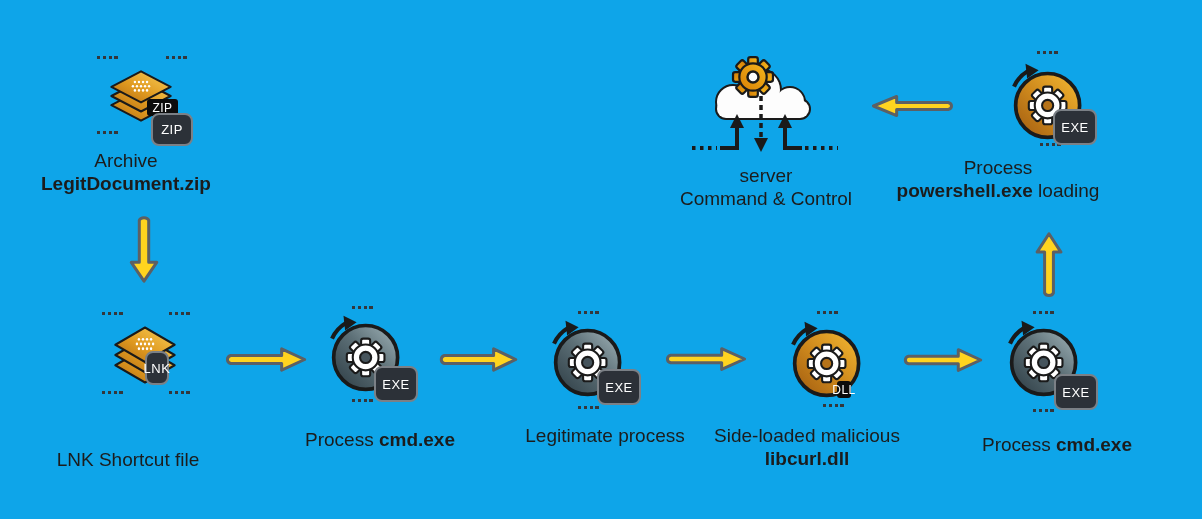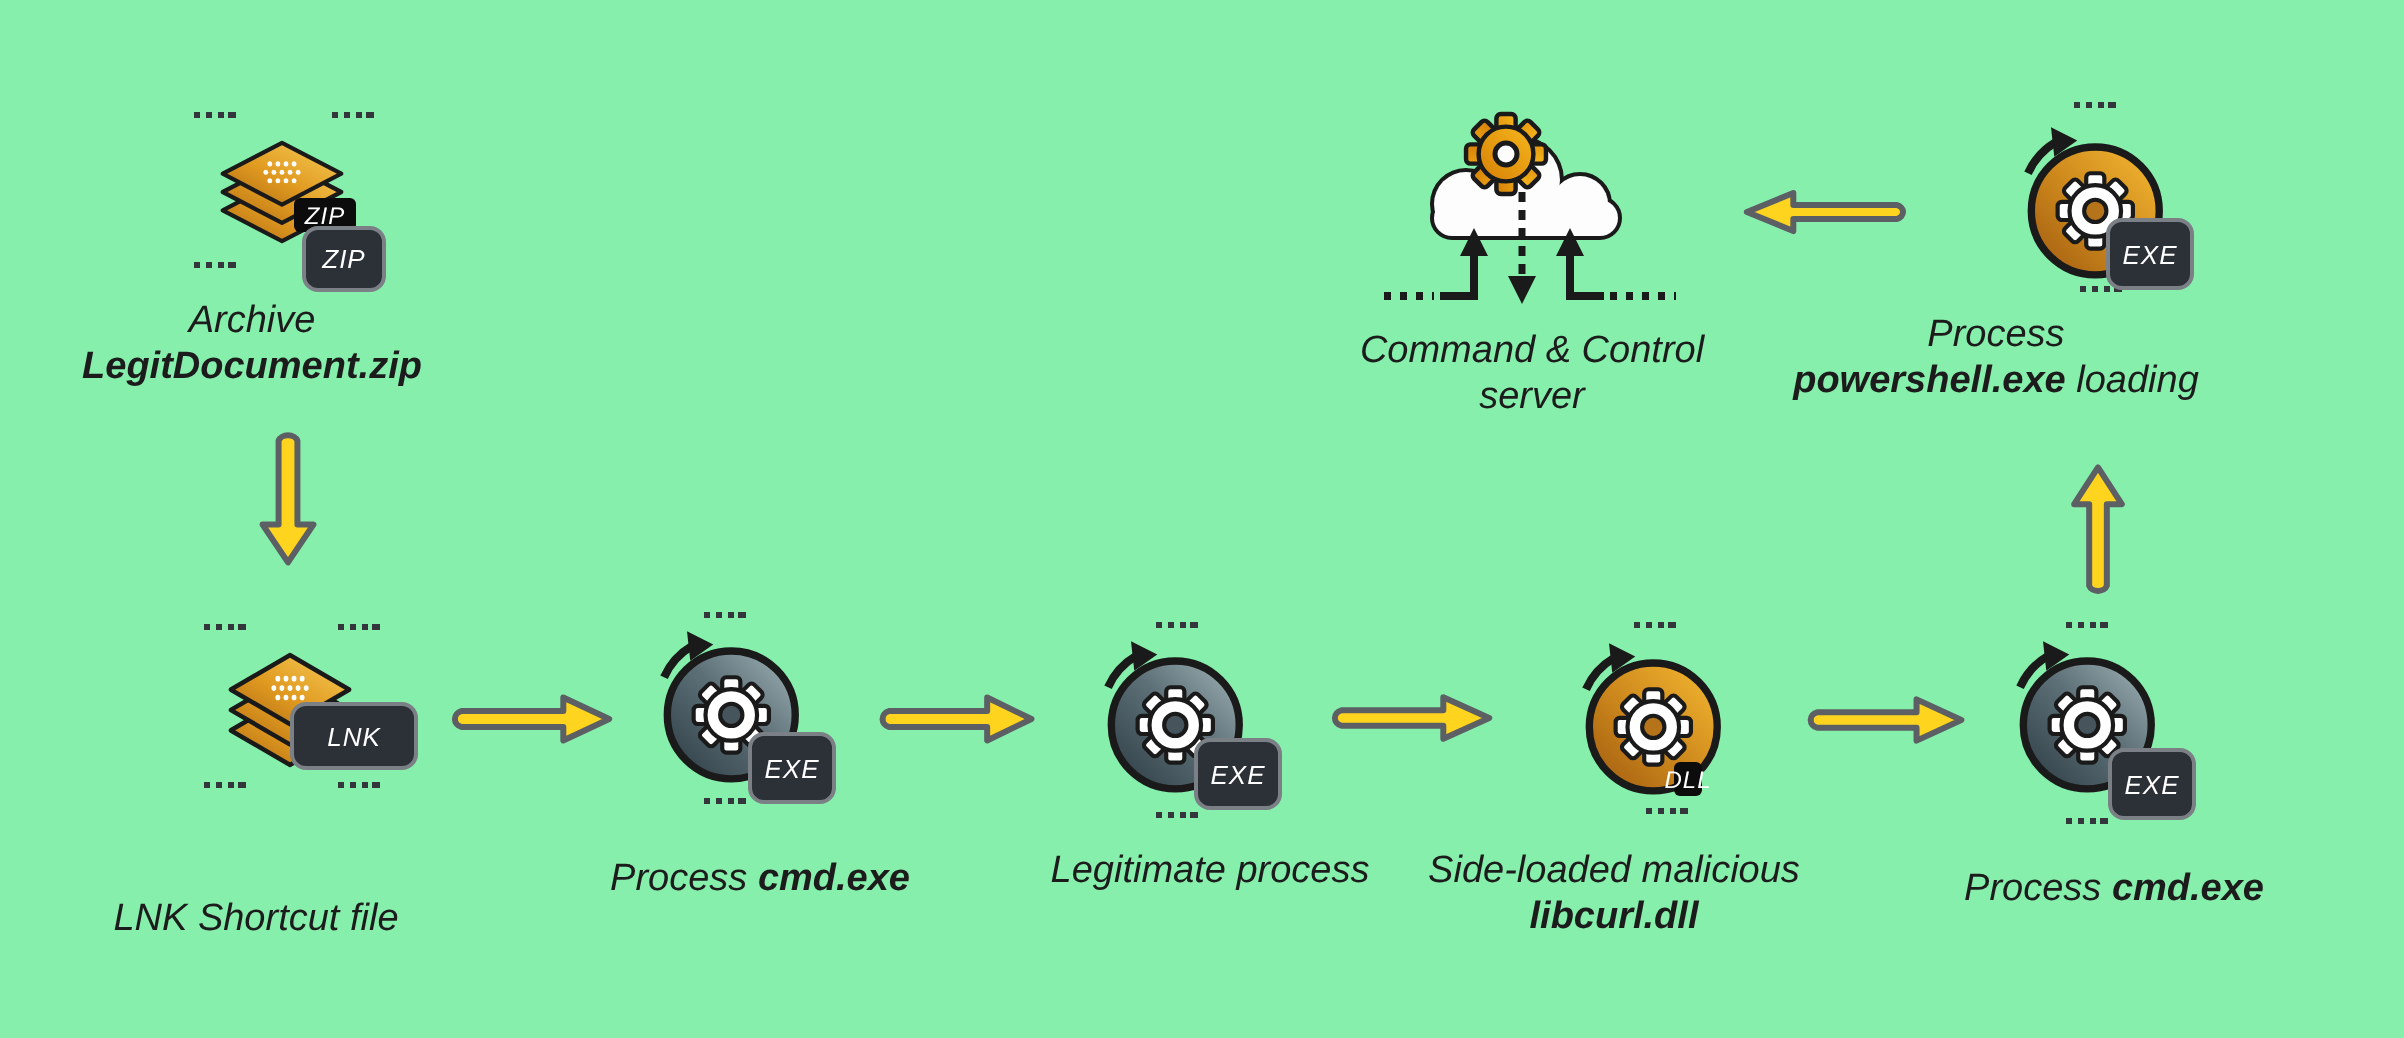--- a/index.html
+++ b/index.html
@@ -1,32 +1,32 @@
 <!DOCTYPE html>
 <html><head>
 <meta charset="utf-8">
 <style>
   html,body { margin:0; padding:0; background:#ffffff; }
   .canvas {
-    position:relative; width:1202px; height:519px; background:#86efac;
-    font-family:"Liberation Sans", sans-serif; overflow:hidden;font-style:italic;
+    position:relative; width:1202px; height:519px; background:#0ea5e9;
+    font-family:"Liberation Sans", sans-serif; overflow:hidden;
   }
   .icon, .arrow, .dots, .badge, .black-badge, .label { position:absolute; }
   .label {
     font-size:19px; line-height:23px; color:#1c1c1c; text-align:center;
   }
   .label b { font-weight:bold; }
   .nowrap { white-space:nowrap; }
   .badge {
     box-sizing:border-box; width:44px; height:36px;
     background:#2c3138; border:2px solid #7b8086; border-radius:8px;
     color:#ffffff; font-size:13px; letter-spacing:0.5px;
     display:flex; align-items:center; justify-content:center;
   }
-  .badge.lg { width:64px; height:34px; }
+  .badge.lg { width:24px; height:34px; }
   .badge.zip-lg { width:42px; height:33px; }
   .black-badge {
     background:#0c0c0c; color:#ffffff; font-size:12px; letter-spacing:0.5px;
     border-radius:3px; display:flex; align-items:center; justify-content:center;
   }
   .dots { display:flex; gap:2.6px; }
   .dots i { width:3.2px; height:3.2px; background:#33373c; display:block; }
   .arrow path {
     fill:#ffd41f; stroke:#5c6064; stroke-width:3; stroke-linejoin:round;
   }
@@ -350,18 +350,18 @@
       <g stroke="#1a1a1a" stroke-width="4" fill="none">
         <polyline points="30,96 47,96 47,74"></polyline>
         <polyline points="112,96 95,96 95,74"></polyline>
       </g>
       <polygon points="40,76 54,76 47,62" fill="#1a1a1a"></polygon>
       <polygon points="88,76 102,76 95,62" fill="#1a1a1a"></polygon>
       <line x1="2" y1="96" x2="27" y2="96" stroke="#1a1a1a" stroke-width="4" stroke-dasharray="3.5 4.5"></line>
       <line x1="115" y1="96" x2="148" y2="96" stroke="#1a1a1a" stroke-width="4" stroke-dasharray="3.5 4.5"></line>
     </svg>
     <div class="label" style="left:666px;top:164px;width:200px">
+      <div class="nowrap">server</div>
       <div class="nowrap">Command &amp; Control</div>
-      <div class="nowrap">server</div>
     </div>
   </div>
 
 </div>
 
 </body></html>

